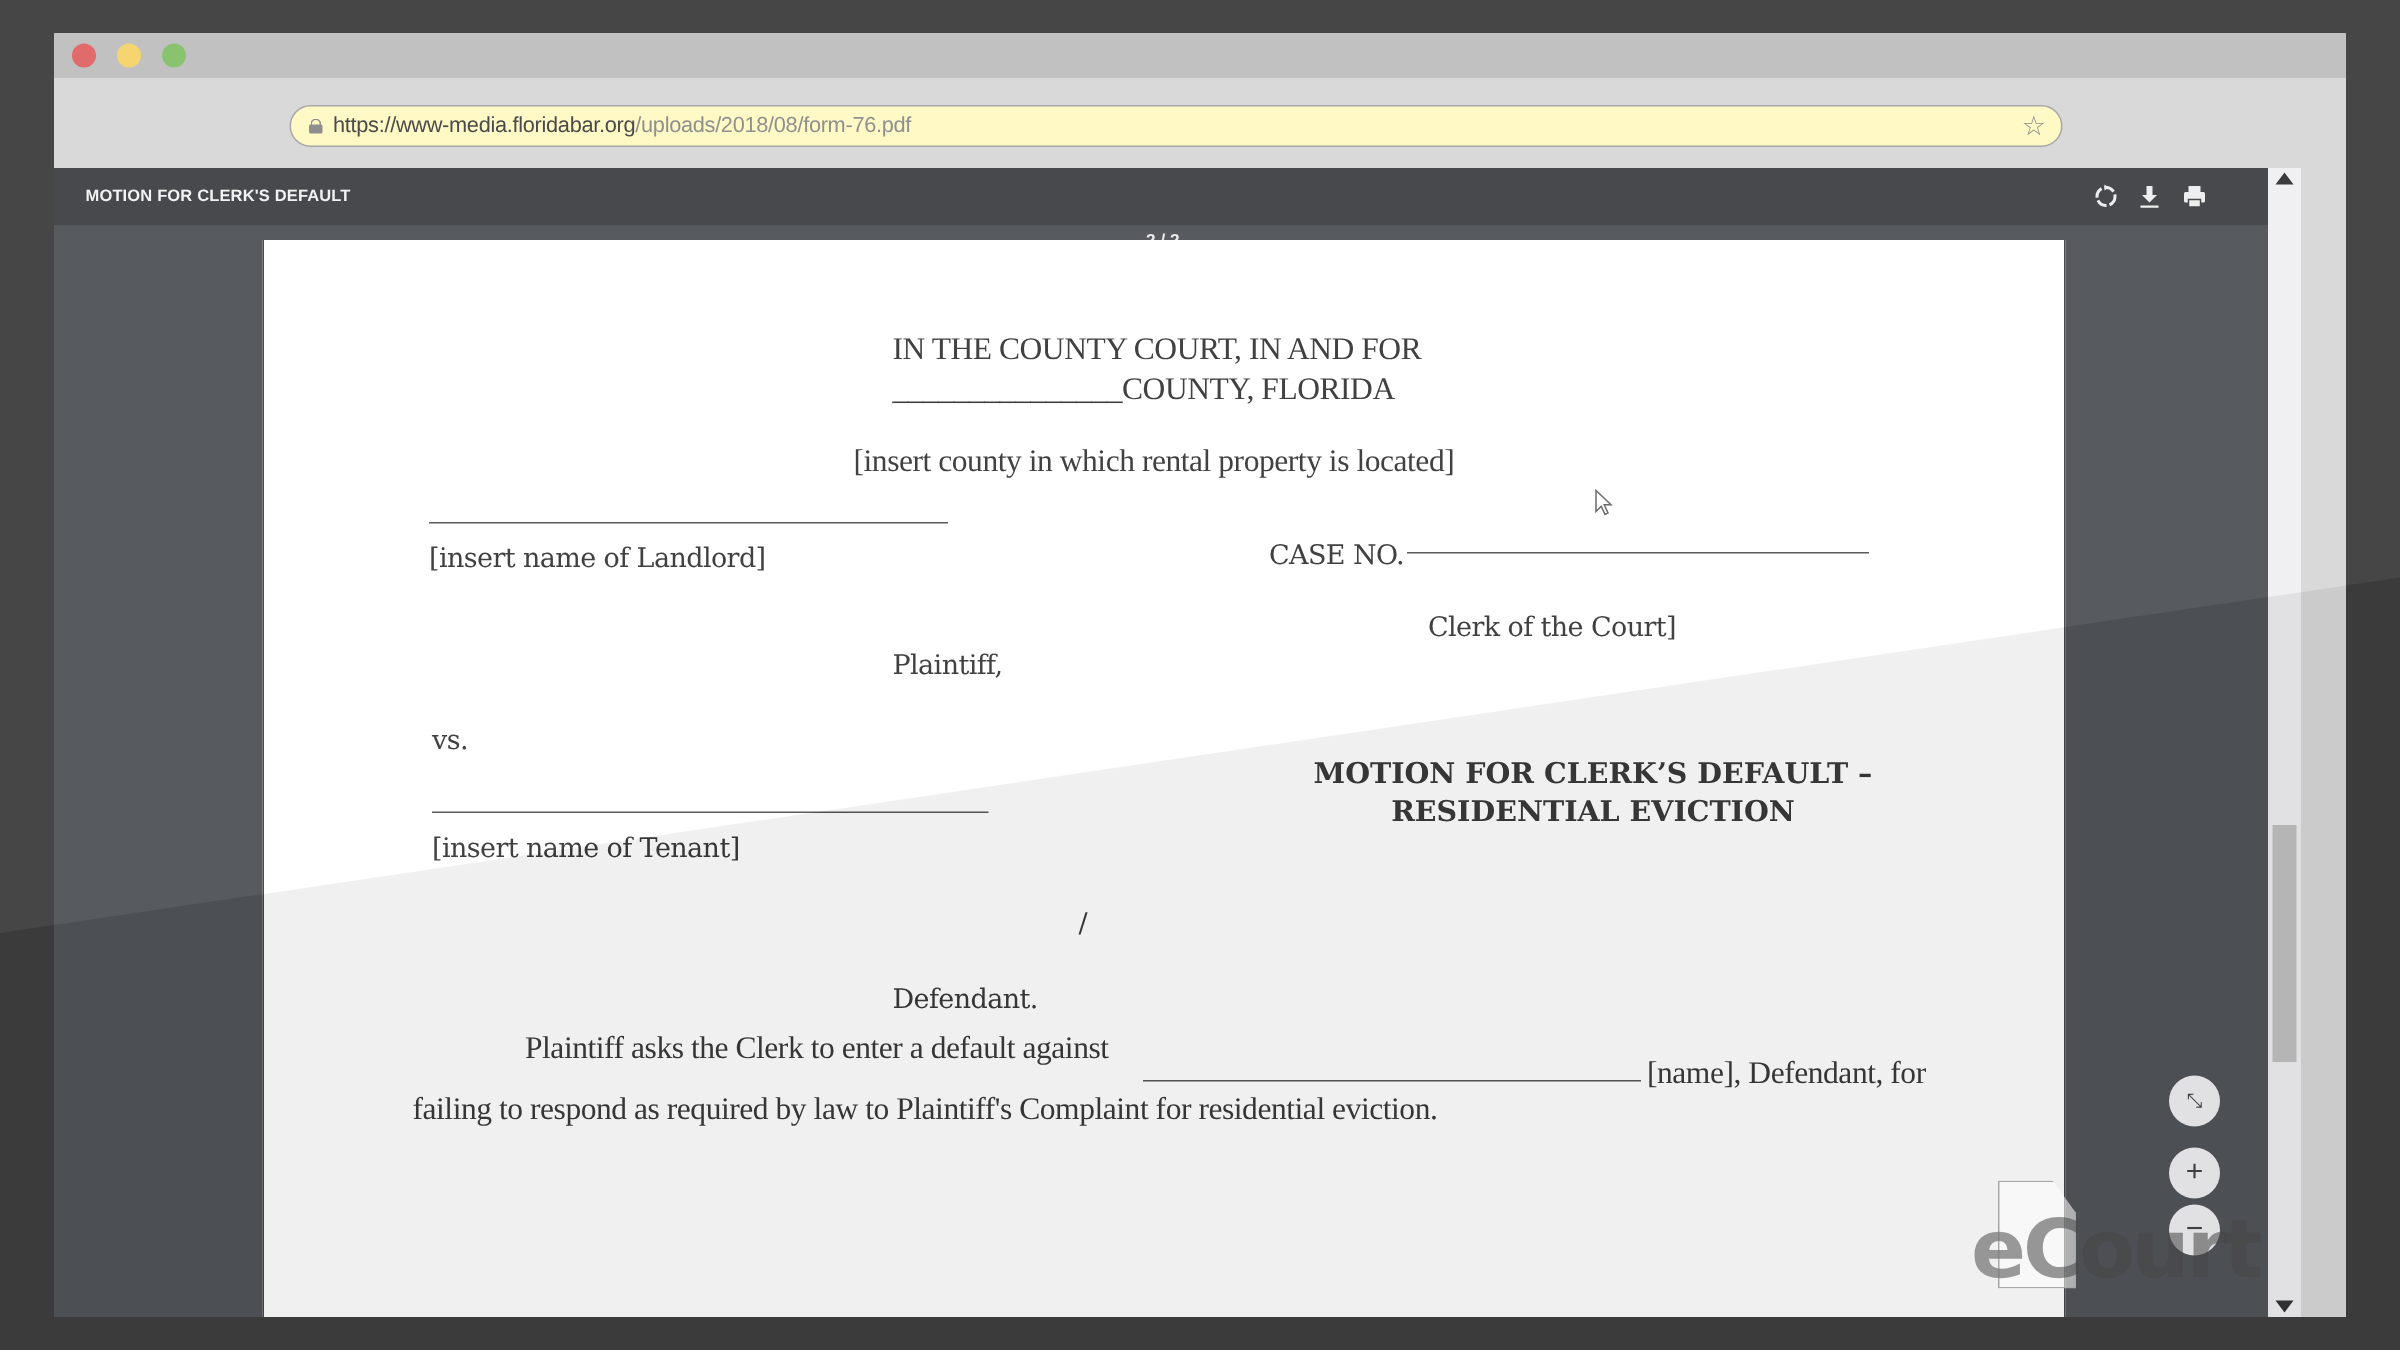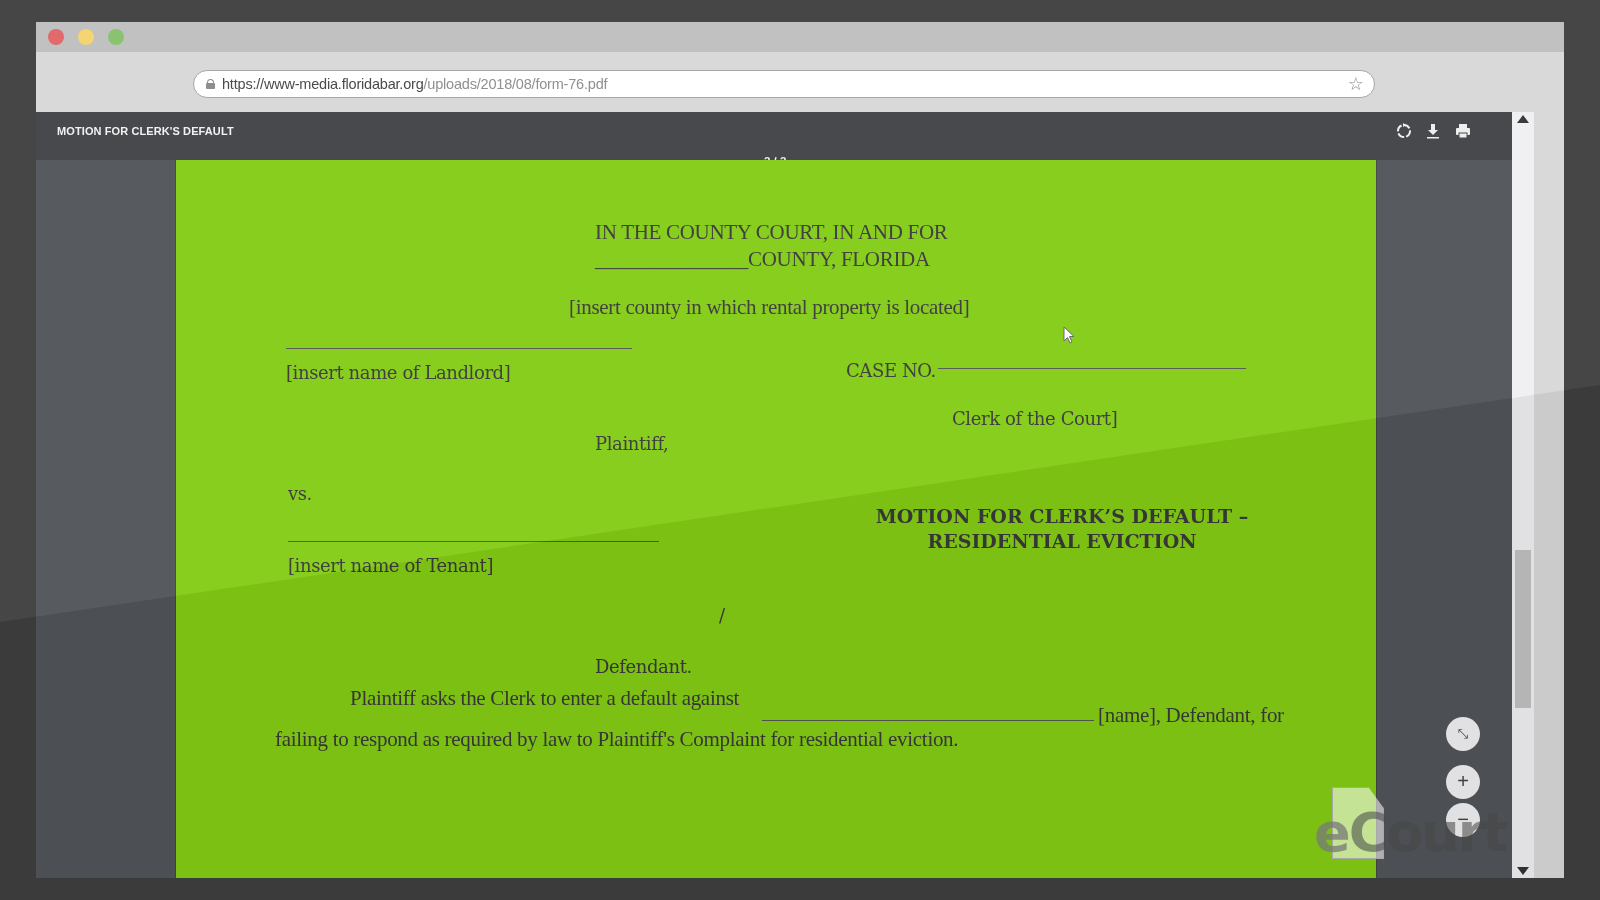--- a/index.html
+++ b/index.html
@@ -4,34 +4,34 @@
 <style>
   * { box-sizing: border-box; margin: 0; padding: 0; }
   html, body { width: 1600px; height: 900px; overflow: hidden; background: #3f3f3f; font-family: "Liberation Sans", sans-serif; }
   .window { position: absolute; left: 36px; top: 22px; width: 1528px; height: 856px; background: #d8d8d8; overflow: hidden; }
   .titlebar { position: absolute; left: 0; top: 0; width: 100%; height: 30px; background: #bfbfbf; }
   .light { position: absolute; top: 7px; width: 16px; height: 16px; border-radius: 50%; }
   .light.red { left: 12px; background: #e06464; }
   .light.yellow { left: 42px; background: #f4d46a; }
   .light.green { left: 72px; background: #86c16a; }
   .addrbar { position: absolute; left: 0; top: 30px; width: 100%; height: 60px; background: #d8d8d8; }
-  .url-field { position: absolute; left: 157px; top: 18px; width: 1182px; height: 28px; border: 1px solid #a4a4a4; border-radius: 14px; background: #ffffff; }
+  .url-field { position: absolute; left: 157px; top: 18px; width: 1182px; height: 28px; border: 1px solid #a4a4a4; border-radius: 14px; background: #fef9c3; }
   .lock { position: absolute; left: 12px; top: 8px; width: 9px; height: 10px; }
   .lock .shackle { position: absolute; left: 1px; top: 0; width: 7px; height: 6px; border: 1.5px solid #8a8a8a; border-bottom: none; border-radius: 4px 4px 0 0; }
   .lock .body { position: absolute; left: 0; top: 4px; width: 9px; height: 6px; background: #8a8a8a; border-radius: 1px; }
   .url-text { position: absolute; left: 28px; top: 5px; font-size: 14.5px; color: #444; letter-spacing: -0.2px; white-space: nowrap; }
   .url-text .path { color: #8c8c8c; }
   .star { position: absolute; right: 10px; top: 3px; font-size: 18px; color: #8a8a8a; line-height: 20px; }
 
   .viewer { position: absolute; left: 0; top: 90px; width: 1476px; height: 766px; background: #51555a; }
-  .toolbar { position: absolute; left: 0; top: 0; width: 1476px; height: 48px; background: #414246; }
+  .toolbar { position: absolute; left: 0; top: 0; width: 1476px; height: 38px; background: #414246; }
   .doc-title { position: absolute; left: 21px; top: 13px; font-size: 11px; font-weight: bold; color: #f2f2f2; letter-spacing: 0.1px; }
   .page-indicator { position: absolute; left: 728px; top: 12px; font-size: 11.5px; color: #e8e8e8; font-weight: bold; margin-top: 31px; }
   .tb-icon { position: absolute; top: 10px; width: 18px; height: 18px; }
-  .page { position: absolute; left: 139px; top: 48px; width: 1202px; height: 720px; background: #84cc16; border-left: 1px solid #444; border-right: 1px solid #444; }
+  .page { position: absolute; left: 139px; top: 48px; width: 1202px; height: 720px; background: #ffffff; border-left: 1px solid #444; border-right: 1px solid #444; }
   .doc { position: absolute; color: #3a3a3a; font-family: "DejaVu Serif", "Liberation Serif", serif; font-size: 18px; white-space: nowrap; letter-spacing: -0.4px; }
   .doc.cond { font-family: "Liberation Serif", serif; font-size: 21px; letter-spacing: -0.3px; }
   .doc.bold { font-weight: bold; font-size: 19px; text-align: center; letter-spacing: 0; }
   .line { position: absolute; border-bottom: 1.5px solid #555; }
 
   .scrollbar { position: absolute; left: 1476px; top: 90px; width: 22px; height: 766px; background: #f0eff1; }
   .scroll-up { position: absolute; left: 5px; top: 3px; width: 0; height: 0; border-left: 6px solid transparent; border-right: 6px solid transparent; border-bottom: 8px solid #333; }
   .scroll-down { position: absolute; left: 5px; bottom: 3px; width: 0; height: 0; border-left: 6px solid transparent; border-right: 6px solid transparent; border-top: 8px solid #333; }
   .scroll-thumb { position: absolute; left: 3px; top: 438px; width: 16px; height: 158px; background: #c1c1c1; }
   .win-edge { position: absolute; left: 1498px; top: 90px; width: 30px; height: 766px; background: #d8d8d8; }

